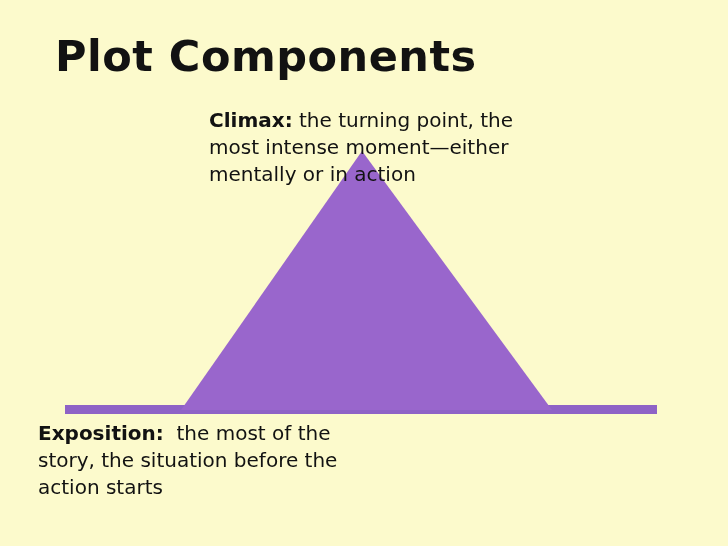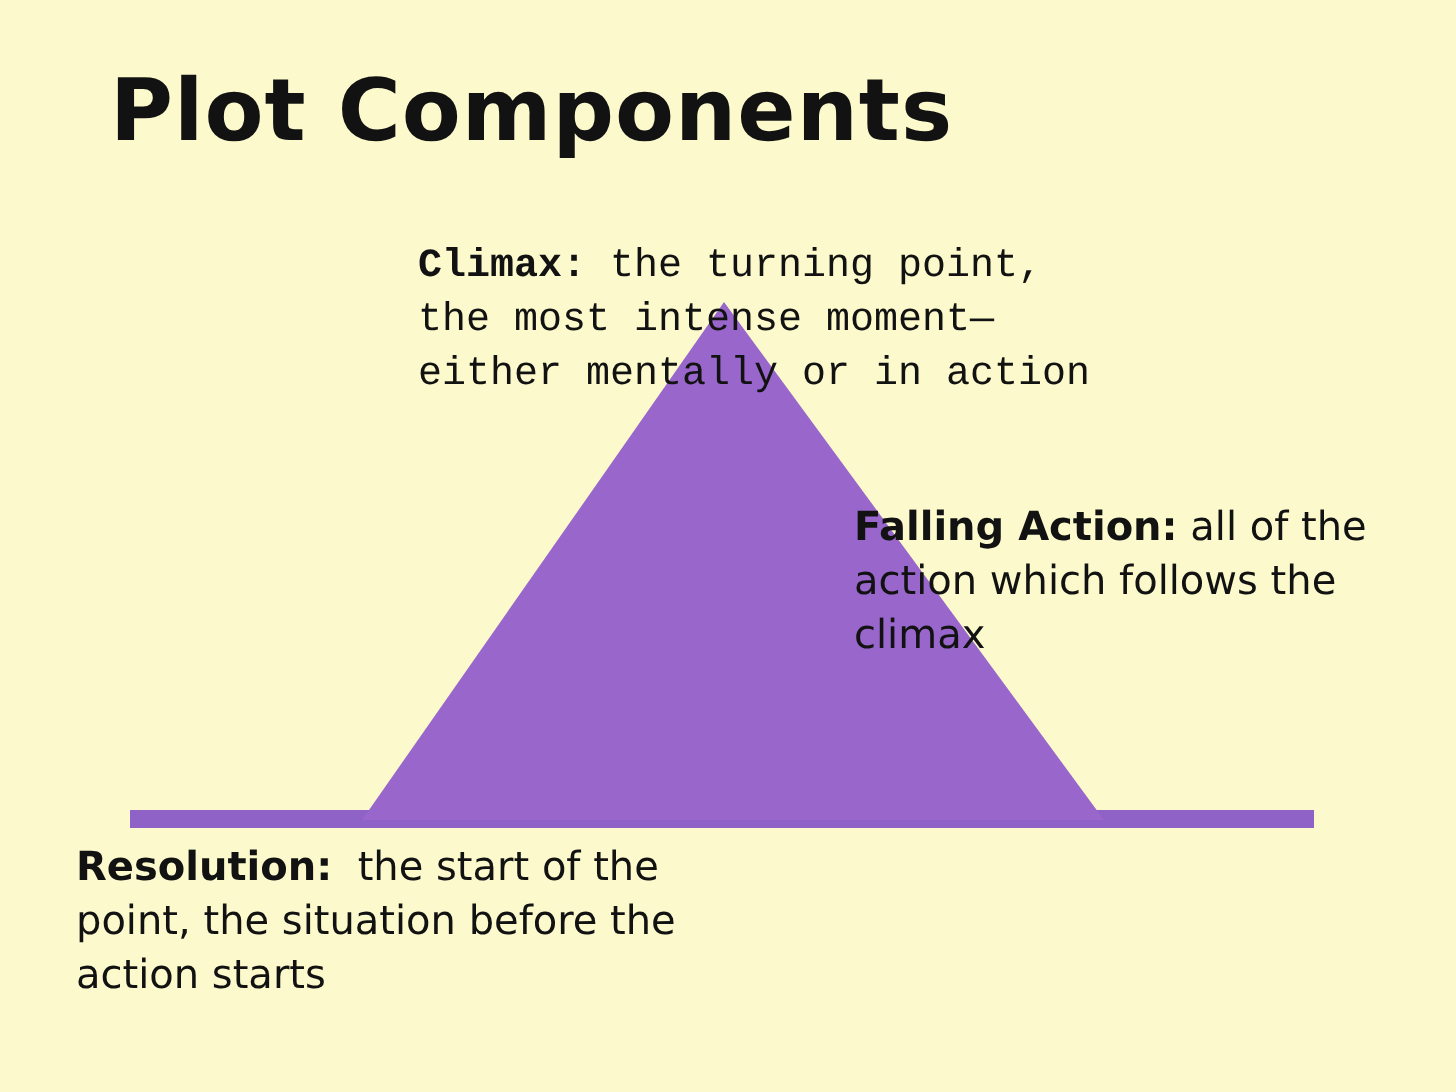--- a/index.html
+++ b/index.html
@@ -41,39 +41,38 @@
   }
   .txt {
     position: absolute;
     z-index: 2;
     font-size: 20px;
     line-height: 27px;
     color: var(--text);
     white-space: pre-wrap;
   }
   .txt b { font-weight: bold; }
-  .txt-climax     { left: 209px; top: 120px; width: 340px; font-family: Liberation Mono, monospace; }
+  .txt-climax     { left: 209px; top: 107px; width: 340px; }
   .txt-rising     { left: 38px;  top: 250px; width: 345px; }
   .txt-falling    { left: 427px; top: 250px; width: 268px; }
   .txt-exposition { left: 38px;  top: 420px; width: 345px; }
   .txt-resolution { left: 427px; top: 420px; width: 296px; }
 </style>
 </head>
 <body>
 
 <div class="slide">
 
   <svg class="diagram-svg" viewBox="0 0 728 546" xmlns="http://www.w3.org/2000/svg">
     <rect x="65" y="405" width="592" height="9" fill="#8e62c6"></rect>
     <polygon points="362,151 181,410 552,410" fill="#9966cc"></polygon>
   </svg>
 
   <h1 class="page-title">Plot Components</h1>
 
   <div class="txt txt-climax"><b>Climax:</b><span> the turning point, the most intense moment—either mentally or in action</span></div>
 
 
-  <div class="txt txt-falling"><b>Falling Action:</b><span> all of the action which follows the climax</span></div>
 
-  <div class="txt txt-exposition"><b>Resolution:</b><span>  the start of the point, the situation before the action starts</span></div>
+  <div class="txt txt-exposition"><b>Exposition:</b><span>  the most of the story, the situation before the action starts</span></div>
 
 
 </div>
 
 </body></html>

